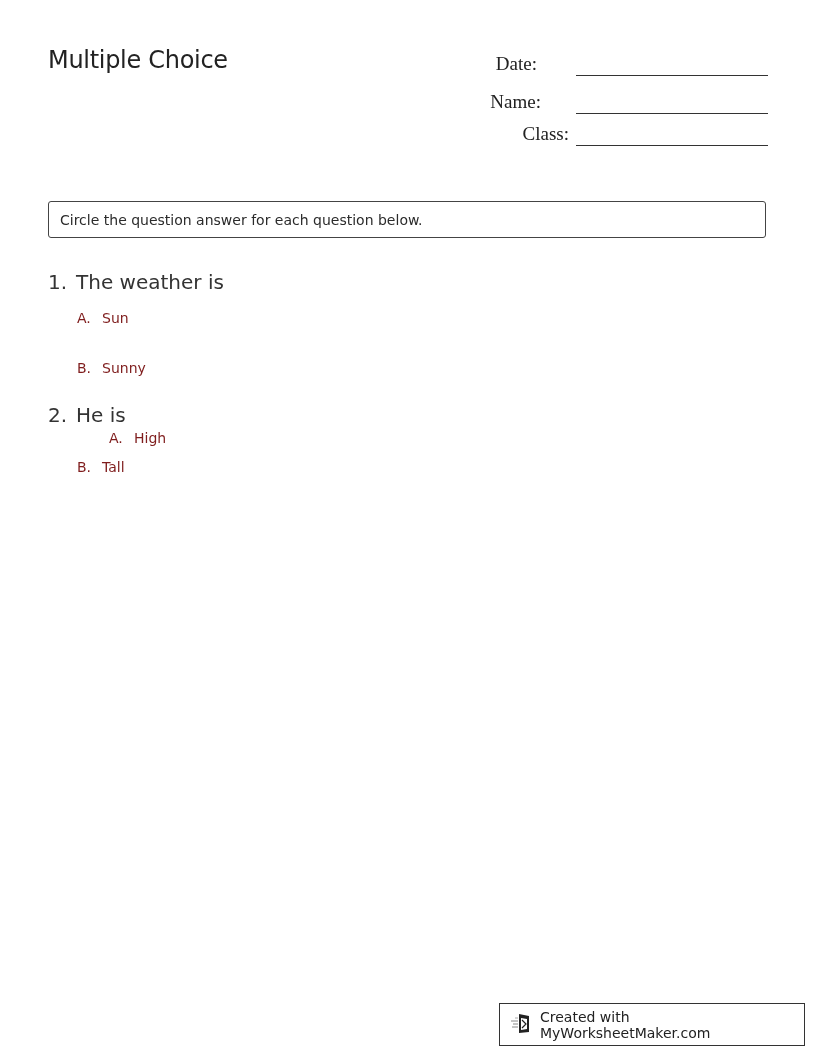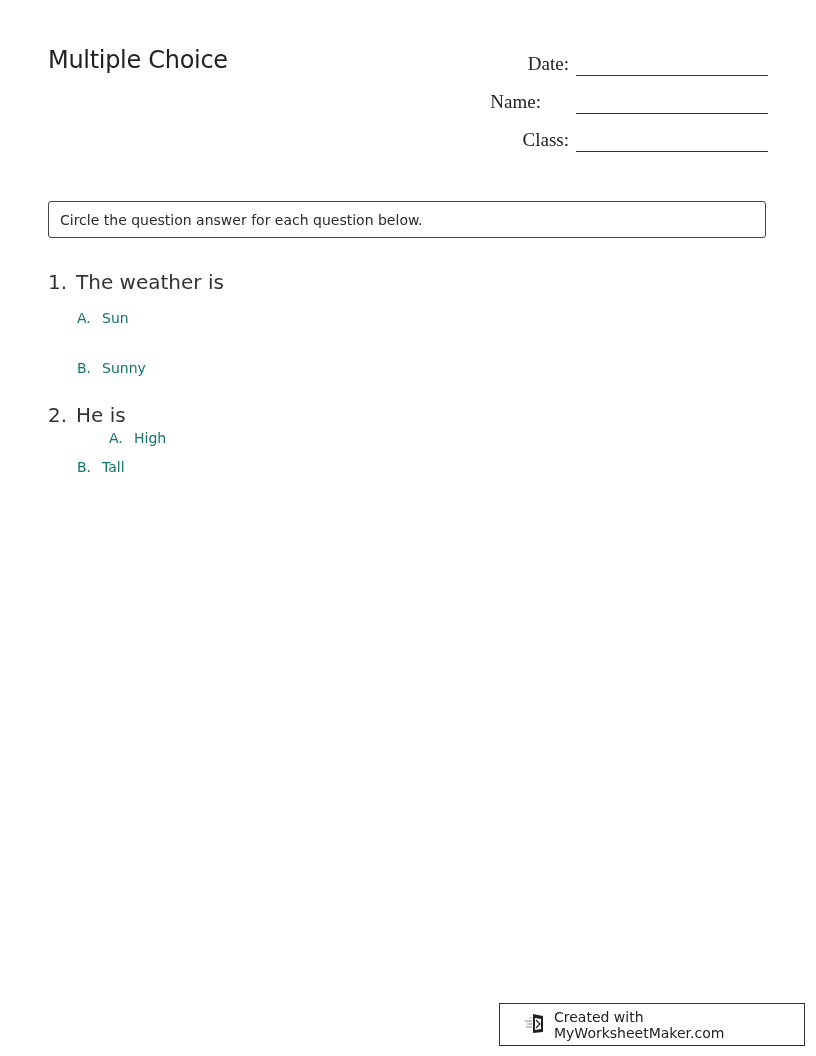--- a/index.html
+++ b/index.html
@@ -4,39 +4,39 @@
   <style>
     html, body { margin: 0; padding: 0; background: #ffffff; }
     body { width: 816px; height: 1056px; position: relative; overflow: hidden; color: #2b2b2b; }
     .title { position: absolute; left: 48px; top: 46px; font-family: "DejaVu Sans", sans-serif; font-size: 24px; font-weight: normal; color: #222; letter-spacing: -0.3px; }
     .field { position: absolute; right: 48px; display: flex; align-items: flex-end; }
     .field .lbl { font-family: "Liberation Serif", serif; font-size: 19px; color: #222; width: 90px; text-align: right; margin-right: 7px; line-height: 20px; }
     .field .line { width: 192px; border-bottom: 1.3px solid #333; height: 12px; margin-bottom: -2px; }
     .instructions { position: absolute; left: 48px; top: 201px; width: 718px; height: 37px; border: 1.2px solid #444; border-radius: 3px; box-sizing: border-box; font-family: "DejaVu Sans", sans-serif; font-size: 14px; color: #2b2b2b; padding: 0 11px; line-height: 36px; }
     .q { position: absolute; left: 48px; font-family: "DejaVu Sans", sans-serif; font-size: 20px; color: #333; }
     .q .num { display: inline-block; width: 28px; }
-    .opt { position: absolute; left: 77px; font-family: "DejaVu Sans", sans-serif; font-size: 14px; color: #0f766e; }
+    .opt { position: absolute; left: 77px; font-family: "DejaVu Sans", sans-serif; font-size: 14px; color: #7f1d1d; }
     .opt .letter { display: inline-block; width: 25px; }
-    .footer { position: absolute; left: 499px; top: 1003px; width: 306px; height: 43px; border: 1.3px solid #333; box-sizing: border-box; display: flex; align-items: center; padding-left: 24px; font-family: "DejaVu Sans", sans-serif; font-size: 14px; color: #222; }
+    .footer { position: absolute; left: 499px; top: 1003px; width: 306px; height: 43px; border: 1.3px solid #333; box-sizing: border-box; display: flex; align-items: center; padding-left: 10px; font-family: "DejaVu Sans", sans-serif; font-size: 14px; color: #222; }
     .footer svg { margin-right: 6px; }
   </style>
 </head>
 <body>
 
 <div class="title">Multiple Choice</div>
 
-<div class="field" style="top:54px;">
+<div class="field" style="top:54px;gap:32px;">
   <span class="lbl">Date:</span>
   <span class="line"></span>
 </div>
 <div class="field" style="top:92px;gap:28px;">
   <span class="lbl">Name:</span>
   <span class="line"></span>
 </div>
-<div class="field" style="top:130px;">
+<div class="field" style="top:124px;">
   <span class="lbl">Class:</span>
   <span class="line"></span>
 </div>
 
 <div class="instructions">Circle the question answer for each question below.</div>
 
 <div class="q" style="top:270px;">
   <span class="num">1.</span><span>The weather is</span>
 </div>
 <div class="opt" style="top:310px;">

